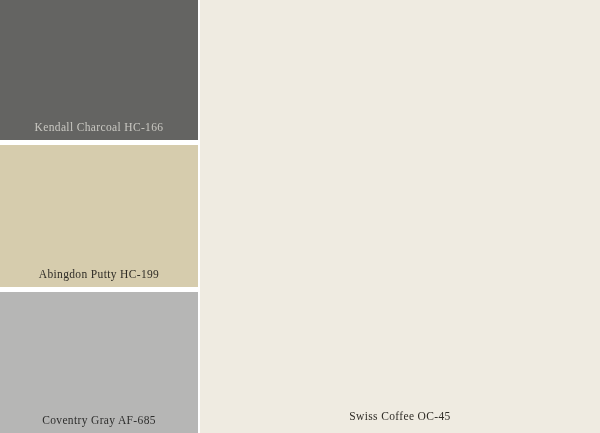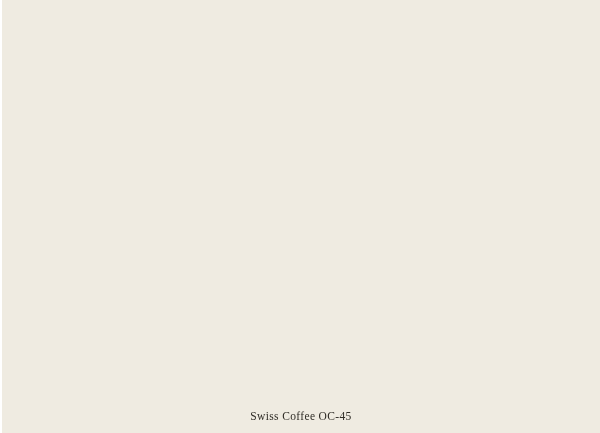--- a/index.html
+++ b/index.html
@@ -75,18 +75,37 @@
     padding-bottom: 11px;
     white-space: nowrap;
     font-family: "Liberation Serif", "DejaVu Serif", serif;
   }
 </style>
 </head>
 <body style="background-color: rgb(255, 255, 255);">
 
 <div class="palette">
 
+  <div class="swatch-column">
+
+    <div class="swatch swatch-a" style="background-color: rgb(100, 100, 98);">
+      <div class="swatch-label" style="color: rgb(201, 200, 194);">Kendall Charcoal HC-166</div>
+    </div>
+
+    <div class="gap"></div>
+
+    <div class="swatch swatch-b" style="background-color: rgb(214, 204, 173);">
+      <div class="swatch-label" style="color: rgb(47, 44, 38);">Abingdon Putty HC-199</div>
+    </div>
+
+    <div class="gap"></div>
+
+    <div class="swatch swatch-c" style="background-color: rgb(182, 182, 181);">
+      <div class="swatch-label" style="color: rgb(47, 47, 46);">Coventry Gray AF-685</div>
+    </div>
+
+  </div>
 
   <div class="main-panel" style="background-color: rgb(239, 235, 225);">
     <div class="main-label" style="color: rgb(47, 44, 38);">Swiss Coffee OC-45</div>
   </div>
 
 </div>
 
 </body></html>

